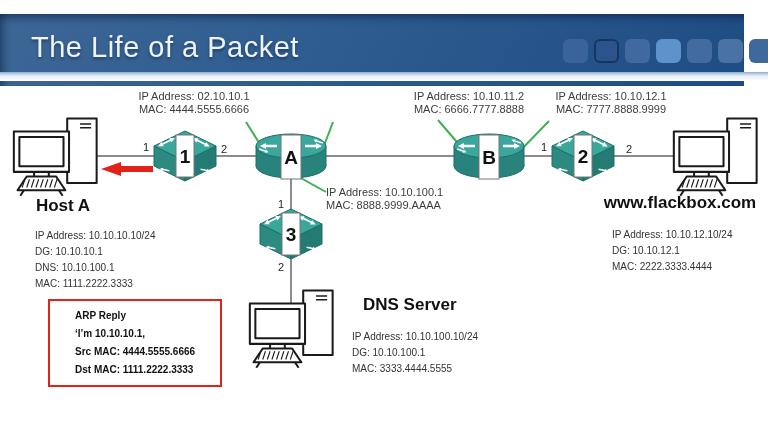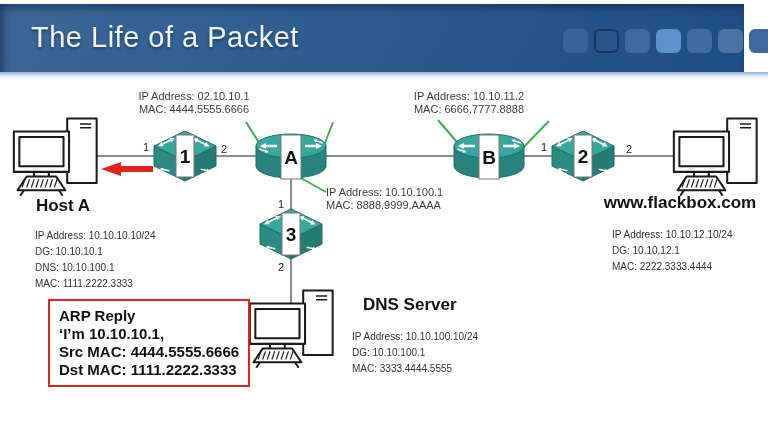--- a/index.html
+++ b/index.html
@@ -1,39 +1,39 @@
 <!DOCTYPE html>
 <html><head>
 <meta charset="utf-8">
 <style>
   html,body{margin:0;padding:0;background:#fff;}
   .stage{position:relative;width:768px;height:432px;overflow:hidden;background:#fff;
          font-family:"Liberation Sans",sans-serif;}
   
-  .header{position:absolute;left:0;top:4px;width:744px;height:72px;
+  .header{position:absolute;left:0;top:14px;width:744px;height:72px;
           background:linear-gradient(120deg,#3c6695 0%,#2e5c90 45%,#1e4c84 100%);
           box-shadow:inset 0 9px 7px -5px rgba(10,30,60,.5), inset 9px 0 7px -5px rgba(10,30,60,.45);}
   .header-shine{position:absolute;left:0;top:72px;width:768px;height:9px;
           background:linear-gradient(to bottom,#8fb0d0 0%,#e8f0f8 45%,#ffffff 100%);}
   .slide-title{position:absolute;left:31px;top:17px;margin:0;font-size:29px;font-weight:500;
           letter-spacing:.5px;color:#eef4fc;text-shadow:0 2px 3px rgba(0,10,30,.4);}
   .squares{position:absolute;left:563px;top:25px;display:flex;gap:6px;}
   .squares span{width:25px;height:24px;border-radius:6px;background:#3a6396;}
   .squares span:nth-child(2){box-shadow:inset 0 0 0 2px #16365f;}
   
   .iflabel{position:absolute;font-size:11px;line-height:13px;color:#3d3d3d;
            text-align:center;white-space:nowrap;transform:translateX(-50%);}
   .iflabel.leftalign{text-align:left;transform:none;}
   .port{position:absolute;font-size:11px;color:#222;transform:translate(-50%,-50%);}
   .htitle{position:absolute;font-weight:bold;font-size:17px;color:#111;white-space:nowrap;
           transform:translateX(-50%);}
   .htitle.leftalign{transform:none;}
   .hbody{position:absolute;font-size:10px;line-height:16px;color:#333;white-space:nowrap;margin-top:14px;}
   .arp-box{position:absolute;left:48px;top:299px;border:2px solid #e32219;background:#fff;
-           padding:6px 9px;font-weight:bold;font-size:15px;line-height:18px;color:#111;
+           padding:6px 25px;font-weight:bold;font-size:10px;line-height:18px;color:#111;
            white-space:nowrap;}
   .dev{position:absolute;}
   .wires{position:absolute;left:0;top:0;}
   svg text{font-family:"Liberation Sans",sans-serif;}
 </style>
 </head>
 <body>
 
 <div class="stage">
 
@@ -195,20 +195,24 @@
   <span class="port" style="left:281px;top:267px;">2</span>
 
   <div class="iflabel" style="left:194px;top:90px;">
     <div>IP Address: 02.10.10.1</div>
     <div>MAC: 4444.5555.6666</div>
   </div>
   <div class="iflabel" style="left:469px;top:90px;">
     <div>IP Address: 10.10.11.2</div>
     <div>MAC: 6666.7777.8888</div>
   </div>
+  <div class="iflabel" style="left:611px;top:90px;">
+    <div>IP Address: 10.10.12.1</div>
+    <div>MAC: 7777.8888.9999</div>
+  </div>
   <div class="iflabel leftalign" style="left:326px;top:186px;">
     <div>IP Address: 10.10.100.1</div>
     <div>MAC: 8888.9999.AAAA</div>
   </div>
 
   <div class="htitle" style="left:63px;top:196px;">Host A</div>
   <div class="hbody" style="left:35px;top:214px;">
     <div>IP Address: 10.10.10.10/24</div>
     <div>DG: 10.10.10.1</div>
     <div>DNS: 10.10.100.1</div>

